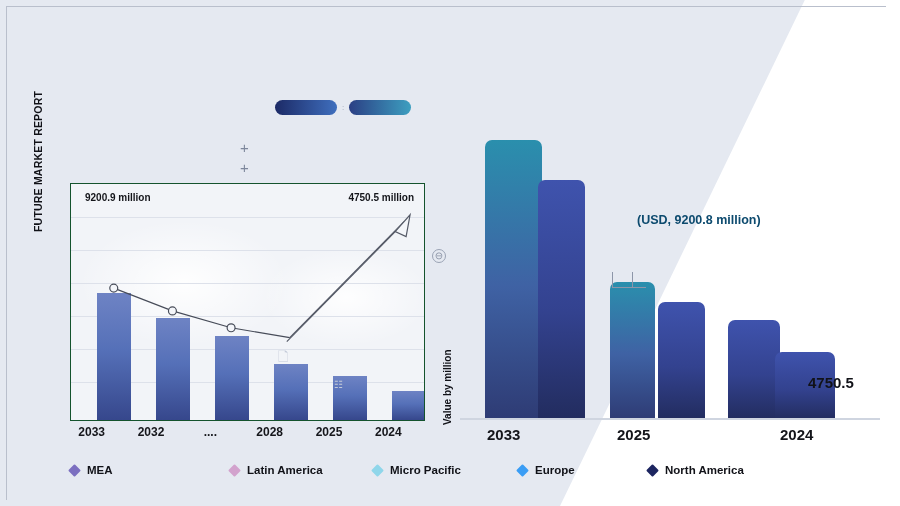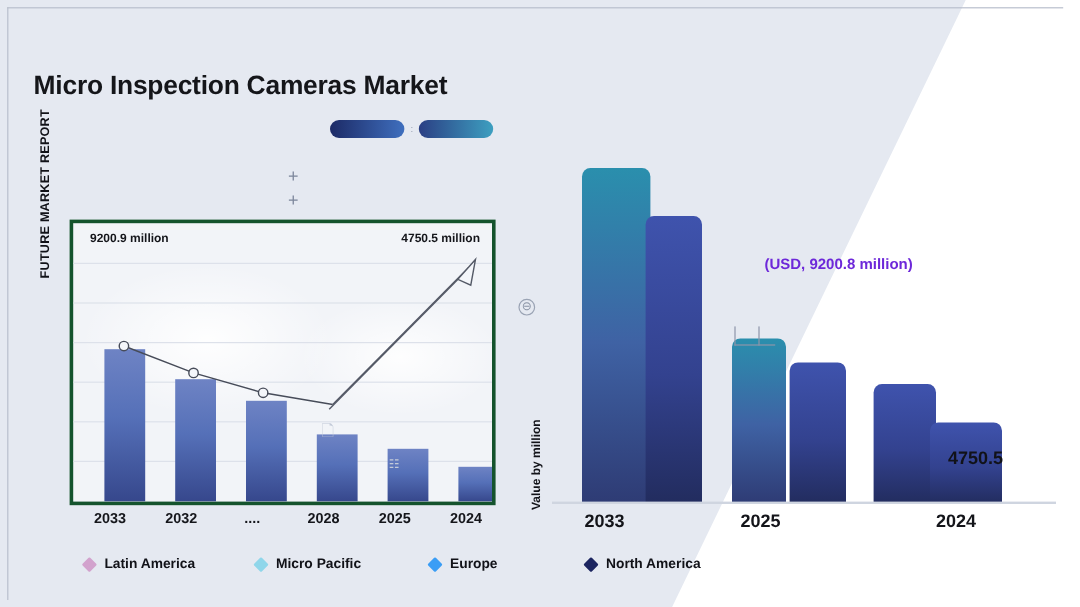--- a/index.html
+++ b/index.html
@@ -83,24 +83,24 @@
   .plus-2 { left:240px; top:160px; }
 
   .minus-circ {
     position:absolute; left:432px; top:249px;
     width:14px; height:14px; border:1px solid #9aa3b4; border-radius:50%;
     color:#8b94a6; font-size:10px; line-height:12px; text-align:center;
   }
 
   
   .chart-box {
-    position:absolute; left:58px; top:183px;
+    position:absolute; left:70px; top:183px;
     width:355px; height:238px;
     background:#f2f4f8;
-    border:3px solid #14532d;
+    border:1px solid #14532d;
     overflow:hidden;
   }
   .chart-box .gridline {
     position:absolute; left:0; width:100%; height:1px; background:#dde1ea;
   }
   .chart-box .blob {
     position:absolute; left:0; bottom:0; width:100%; height:100%;
     background:
       radial-gradient(ellipse 150px 90px at 32% 42%, rgba(255,255,255,0.95), rgba(255,255,255,0) 70%),
       radial-gradient(ellipse 120px 70px at 78% 48%, rgba(255,255,255,0.9), rgba(255,255,255,0) 70%);
@@ -163,24 +163,24 @@
     text-align:center;
     font-size:11.5px; font-weight:bold; color:#15161a;
   }
   .cagr-big {
     position:absolute; left:600px; top:157px;
     font-size:42px; font-weight:bold; color:#0d0e12;
     letter-spacing:-1px;
   }
   .cagr-sub {
     position:absolute; left:637px; top:213px;
-    font-size:12.5px; font-weight:bold; color:#6d28d9;
+    font-size:12.5px; font-weight:bold; color:#0c4a6e;
   }
   .value-note {
-    position:absolute; left:790px; top:374px;
+    position:absolute; left:808px; top:374px;
     font-size:15px; font-weight:bold; color:#111218; z-index:8;
   }
   .rbars { position:absolute; left:460px; top:120px; width:420px; height:300px; }
   .rbar {
     position:absolute; bottom:0; border-radius:7px 7px 0 0;
   }
   .rbar.teal { background:linear-gradient(180deg,#2a8fad 0%, #3f62a4 52%, #2e3b74 100%); }
   .rbar.navy { background:linear-gradient(180deg,#3f53ad 0%, #33428f 55%, #222c5e 100%); }
   .rbaseline {
     position:absolute; left:460px; top:418px; width:420px; height:2px;
@@ -210,21 +210,20 @@
 <body>
 
 <div id="root">
 
   <div class="wedge"></div>
   <div class="wedge2"></div>
   <div class="frame"></div>
 
   <div class="content">
 
-    <div class="left-title">Micro Inspection Cameras Market</div>
 
 
     <div class="pill-group">
       <div class="pill a"></div>
       <div class="pill-sep">:</div>
       <div class="pill b"></div>
     </div>
 
     <div class="plus-1">+</div>
     <div class="plus-2">+</div>
@@ -295,20 +294,24 @@
     <div class="value-note">4750.5</div>
 
     <div class="rbaseline"></div>
     <div class="rxlabels">
       <span style="left:27px;">2033</span>
       <span style="left:157px;">2025</span>
       <span style="left:320px;">2024</span>
     </div>
 
     <div class="legend">
+      <div class="lg-item" style="width:160px;">
+        <span class="lg-dot" style="background:#7b6fc0;"></span>
+        <span class="lg-txt">MEA</span>
+      </div>
       <div class="lg-item" style="width:143px;">
         <span class="lg-dot" style="background:#d2a2cd;"></span>
         <span class="lg-txt">Latin America</span>
       </div>
       <div class="lg-item" style="width:145px;">
         <span class="lg-dot" style="background:#8fd6ea;"></span>
         <span class="lg-txt">Micro Pacific</span>
       </div>
       <div class="lg-item" style="width:130px;">
         <span class="lg-dot" style="background:#3a9df5;"></span>

